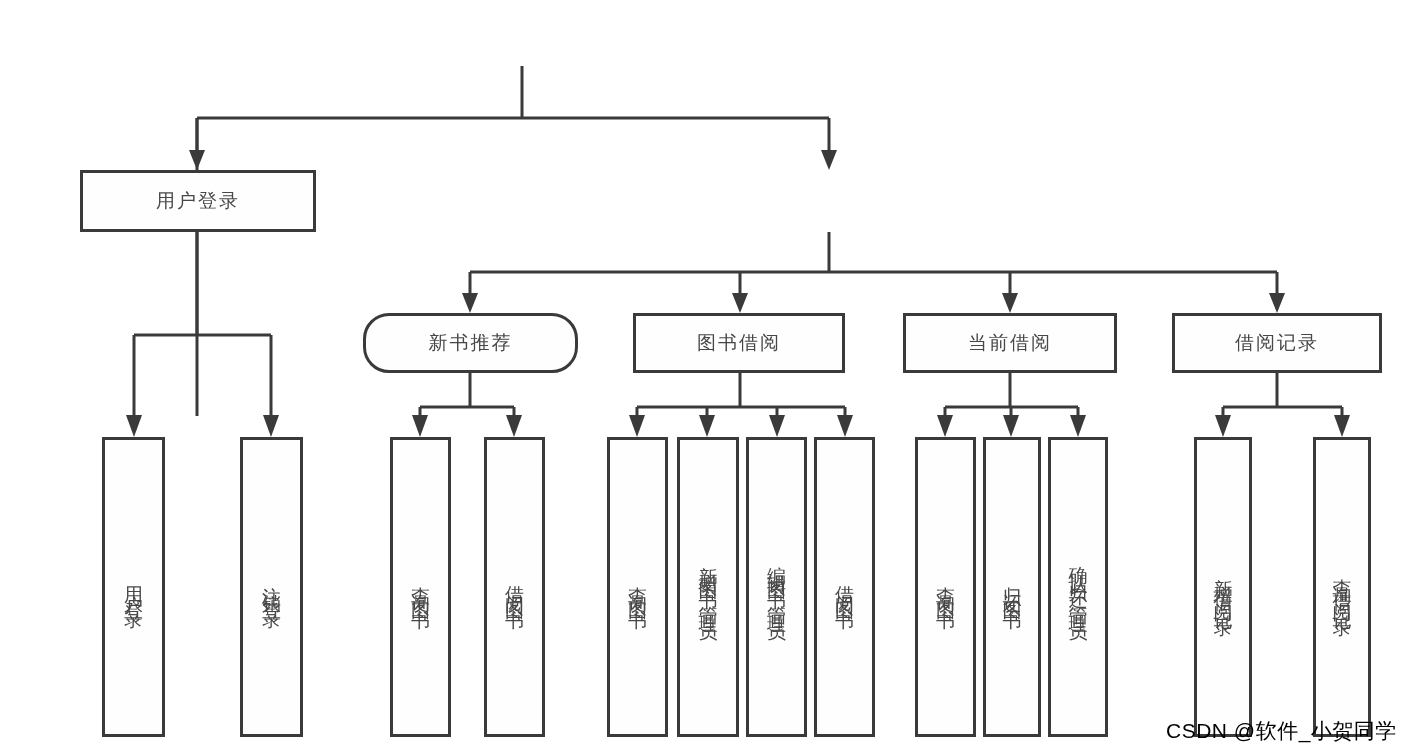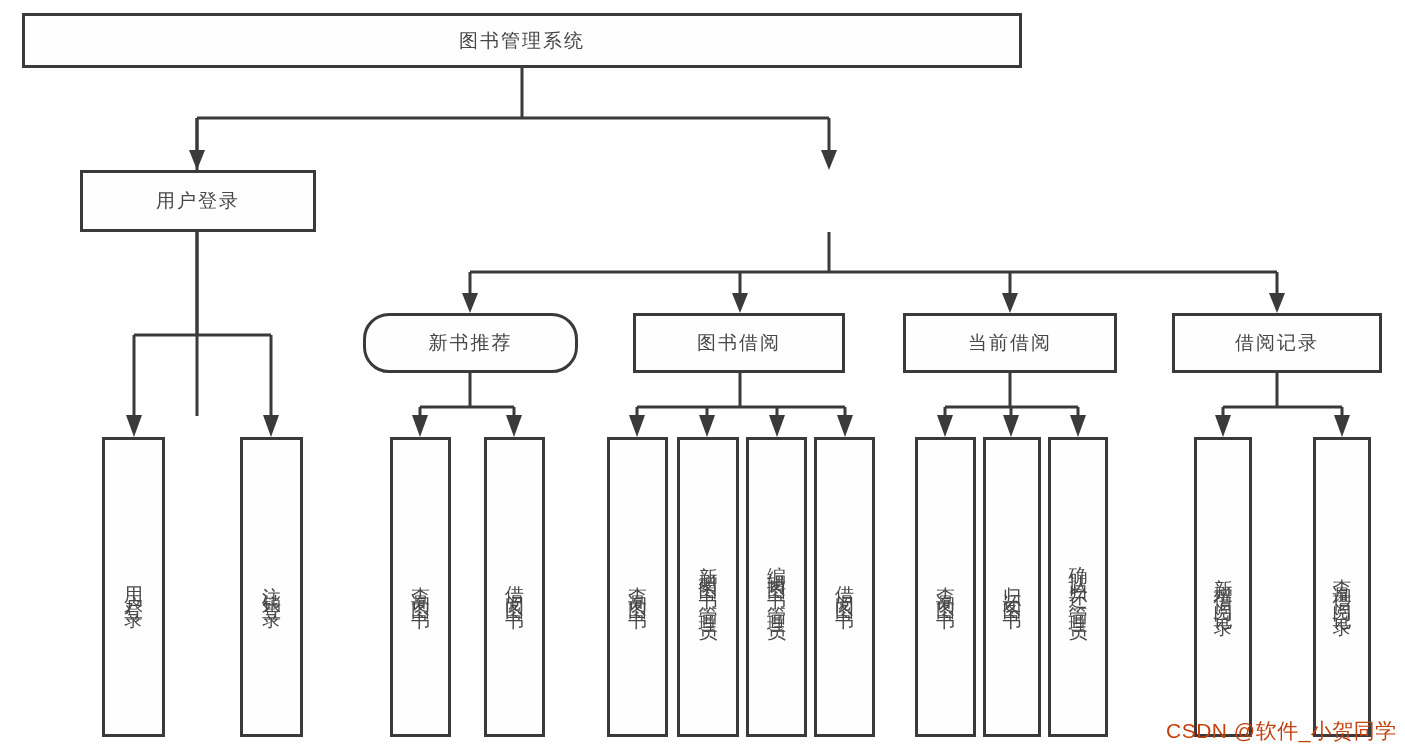--- a/index.html
+++ b/index.html
@@ -15,21 +15,21 @@
   }
   .node .lbl { letter-spacing:2px; }
   .leaf .lbl {
     writing-mode:vertical-rl; text-orientation:mixed;
     letter-spacing:8px; line-height:1.15; font-size:19px;
   }
   #connector-layer { position:absolute; left:0; top:0; z-index:0; }
   .node { z-index:1; }
   .watermark {
     position:absolute; left:1166px; top:717px; z-index:5;
-    font-size:21px; color:#c2410c; letter-spacing:0.5px; white-space:nowrap;
+    font-size:21px; color:#000000; letter-spacing:0.5px; white-space:nowrap;
   }
 </style>
 </head>
 <body>
 
 <div class="canvas">
 
   <svg id="connector-layer" width="1405" height="747" viewBox="0 0 1405 747">
     <g stroke="#3a3a3a" stroke-width="3" fill="none">
 
@@ -62,23 +62,20 @@
       <polygon points="769,415 785,415 777,437"></polygon>
       <polygon points="837,415 853,415 845,437"></polygon>
       <polygon points="937,415 953,415 945,437"></polygon>
       <polygon points="1003,415 1019,415 1011,437"></polygon>
       <polygon points="1070,415 1086,415 1078,437"></polygon>
       <polygon points="1215,415 1231,415 1223,437"></polygon>
       <polygon points="1334,415 1350,415 1342,437"></polygon>
     </g>
   </svg>
 
-  <div class="node" style="left:22px; top:13px; width:1000px; height:55px;">
-    <span class="lbl">图书管理系统</span>
-  </div>
 
   <div class="node" style="left:80px; top:170px; width:236px; height:62px;">
     <span class="lbl">用户登录</span>
   </div>
 
   <div class="node" style="left:363px; top:313px; width:215px; height:60px;border-radius:26px;">
     <span class="lbl">新书推荐</span>
   </div>
   <div class="node" style="left:633px; top:313px; width:212px; height:60px;font-family:Liberation Serif, serif;">
     <span class="lbl">图书借阅</span>

